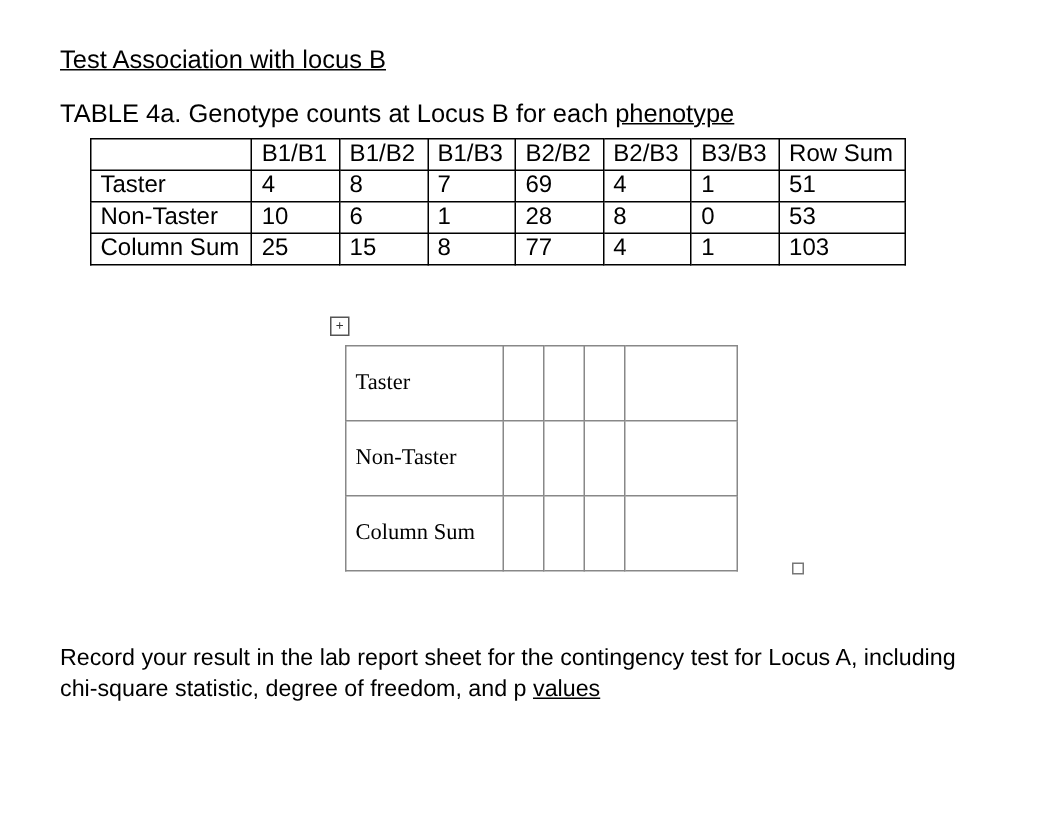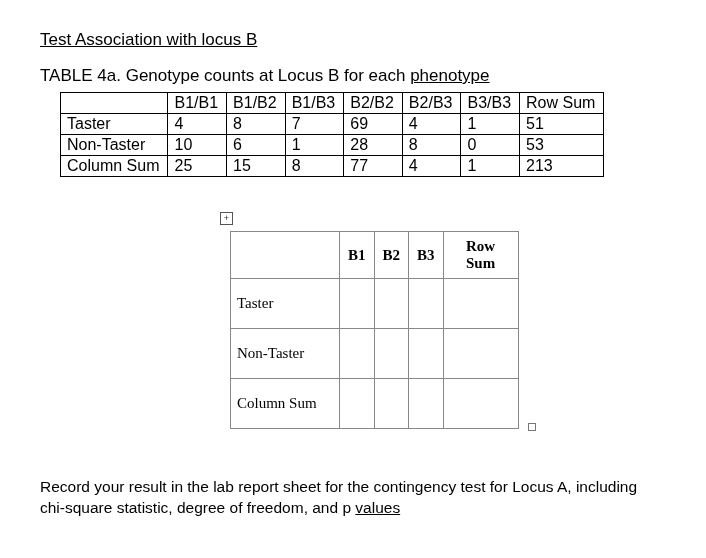--- a/index.html
+++ b/index.html
@@ -147,36 +147,29 @@
     <td>53</td>
   </tr>
   <tr>
     <td>Column Sum</td>
     <td>25</td>
     <td>15</td>
     <td>8</td>
     <td>77</td>
     <td>4</td>
     <td>1</td>
-    <td>213</td>
+    <td>103</td>
   </tr>
 </tbody>
   </table>
 
 <span class="handle">+</span>
 
 <table class="t4b">
   <tbody>
-      <tr>
-    <th class="corner"></th>
-    <th>B1</th>
-    <th>B2</th>
-    <th>B3</th>
-    <th>Row Sum</th>
-  </tr>
   <tr>
     <td class="rowlabel">Taster</td>
     <td class="cell"></td>
     <td class="cell"></td>
     <td class="cell"></td>
     <td class="rsum"></td>
   </tr>
   <tr>
     <td class="rowlabel">Non-Taster</td>
     <td class="cell"></td>

